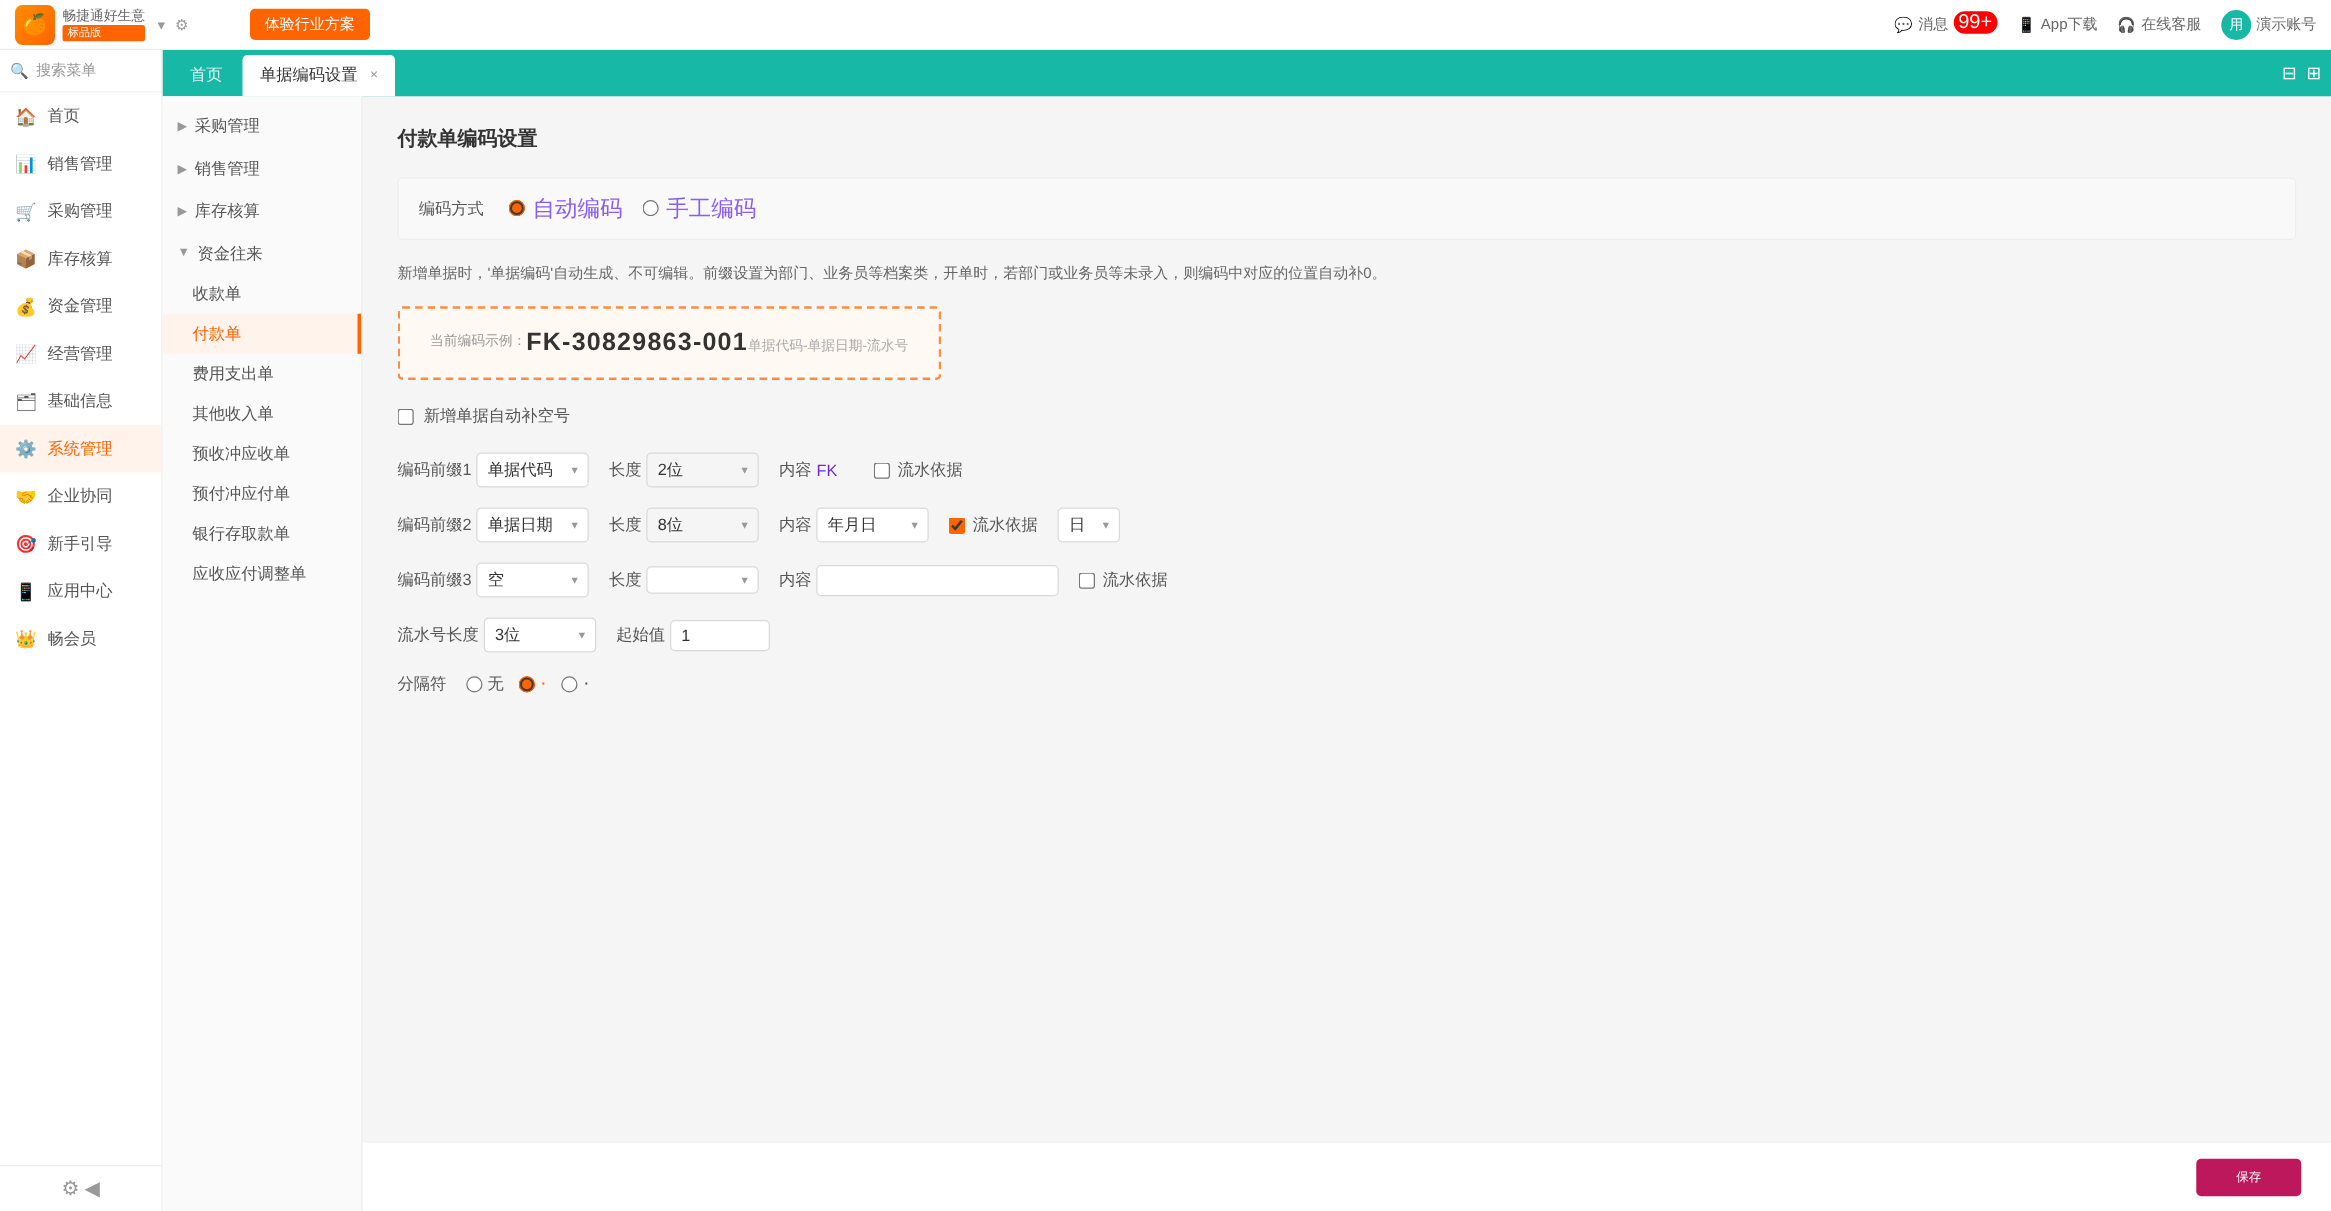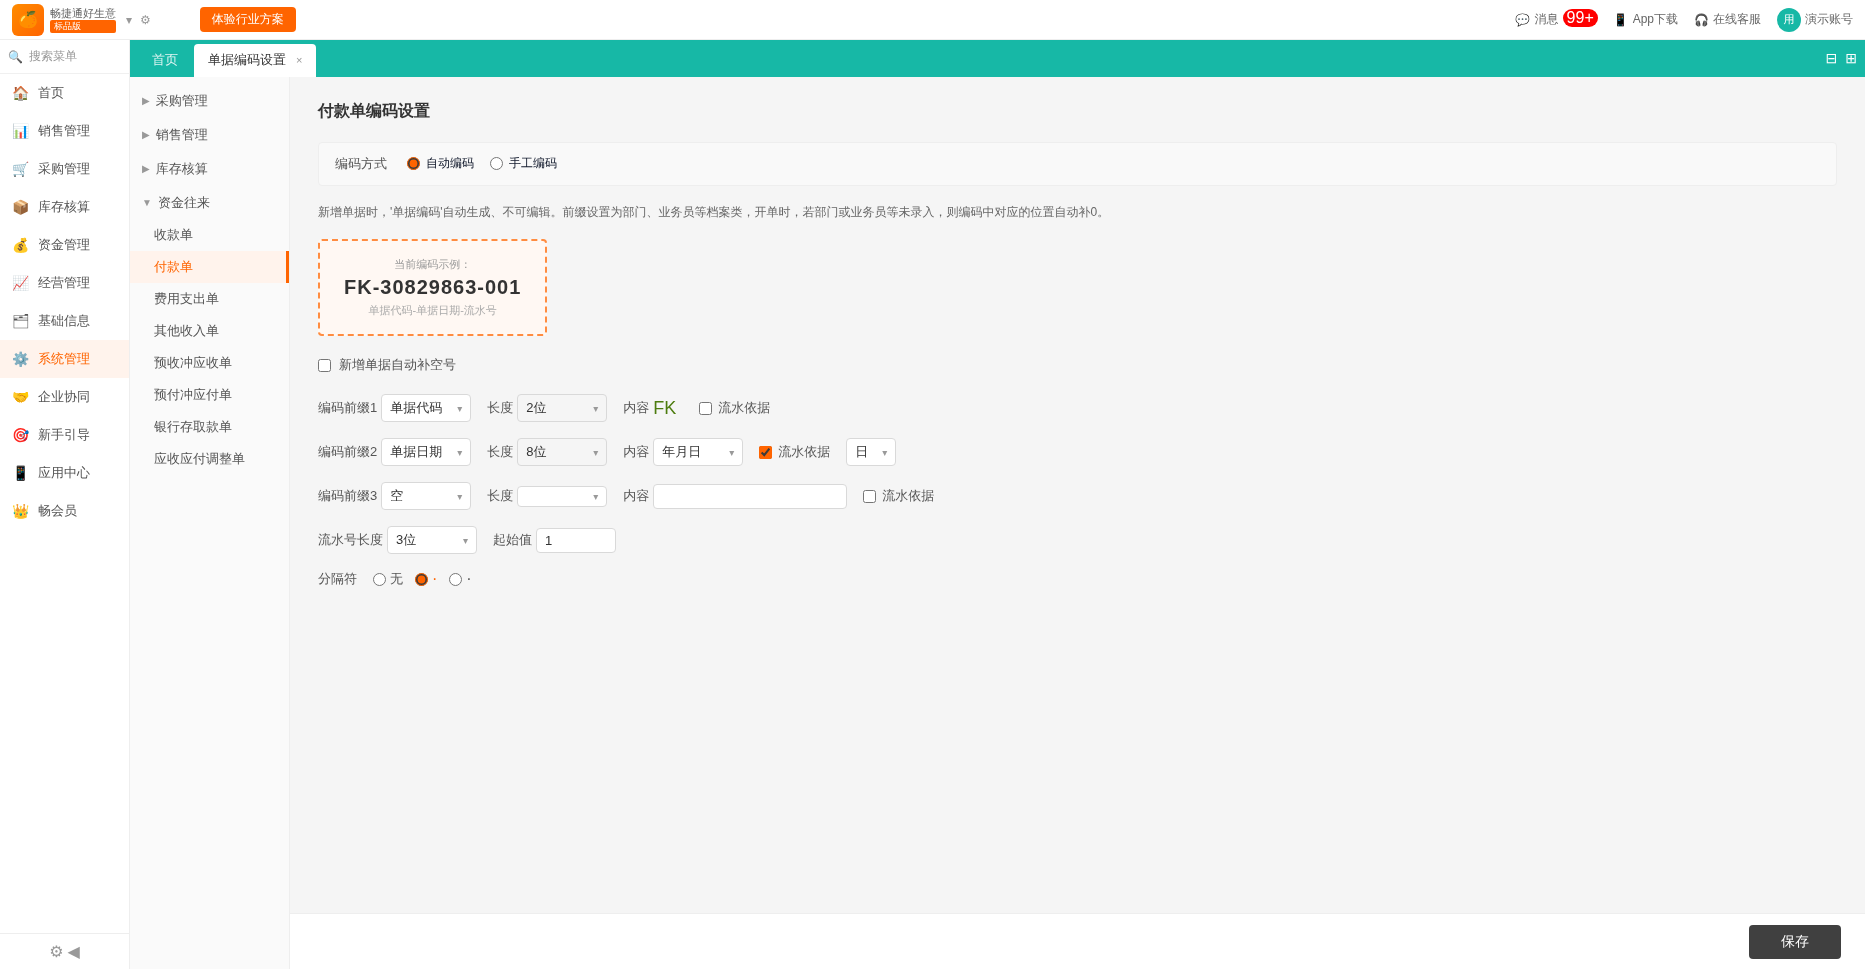--- a/index.html
+++ b/index.html
@@ -46,57 +46,57 @@
     .chevron { font-size: 10px; color: #999; }
 
     
     .main-content { flex: 1; padding: 24px 28px; overflow: auto; }
     .page-title { font-size: 16px; font-weight: bold; color: #333; margin-bottom: 20px; }
 
     
     .section-card { background: #f9f9f9; border: 1px solid #eee; border-radius: 4px; padding: 12px 16px; margin-bottom: 16px; display: flex; align-items: center; gap: 20px; }
     .radio-group { display: flex; align-items: center; gap: 16px; }
     .radio-item { display: flex; align-items: center; gap: 6px; cursor: pointer; }
-    .radio-label { font-size: 12px; color: #0f172a; }
+    .radio-label { font-size: 18px; color: #8b5cf6; }
     .section-label { font-size: 13px; color: #555; font-weight: 500; }
 
     
     .info-text { font-size: 12px; color: #666; margin-bottom: 16px; line-height: 1.8; }
 
     
-    .preview-box { border: 2px dashed #ff8c40; background: #fff8f3; border-radius: 4px; padding: 16px 24px; display: inline-flex; flex-direction: column; align-items: center; margin-bottom: 20px; min-width: 220px; }
+    .preview-box { border: 2px dashed #ff8c40; background: #fff8f3; border-radius: 4px; padding: 16px 24px; display: inline-flex; flex-direction: row; align-items: center; margin-bottom: 20px; min-width: 220px; }
     .preview-label { font-size: 11px; color: #999; margin-bottom: 4px; }
     .preview-code { font-size: 20px; font-weight: bold; color: #333; letter-spacing: 1px; }
     .preview-desc { font-size: 11px; color: #aaa; margin-top: 4px; }
 
     
     .check-row { display: flex; align-items: center; gap: 8px; margin-bottom: 20px; }
     .check-label { font-size: 13px; color: #555; }
 
     
     .form-row { display: flex; align-items: center; gap: 16px; margin-bottom: 16px; flex-wrap: wrap; }
     .form-field { display: flex; align-items: center; gap: 4px; }
     .form-field-label { font-size: 13px; color: #555; white-space: nowrap; }
     .select-box { border: 1px solid #d9d9d9; border-radius: 4px; padding: 4px 8px; background: #fff; display: flex; align-items: center; gap: 4px; min-width: 90px; cursor: pointer; font-size: 13px; color: #333; }
     .select-box .arrow { color: #999; font-size: 10px; margin-left: auto; }
     .select-box.disabled { background: #f5f5f5; }
     .input-box { border: 1px solid #d9d9d9; border-radius: 4px; padding: 4px 8px; background: #fff; min-width: 60px; font-size: 13px; color: #333; }
-    .content-value { font-size: 18px; color: #4d7c0f; min-width: 30px; }
+    .content-value { font-size: 13px; color: #6d28d9; min-width: 30px; }
     .checkbox-item { display: flex; align-items: center; gap: 6px; }
     .checkbox-item label { font-size: 13px; color: #555; }
 
     
     .separator-row { display: flex; align-items: center; gap: 16px; margin-bottom: 20px; }
     .sep-label { font-size: 13px; color: #555; }
     .sep-options { display: flex; align-items: center; gap: 12px; }
     .sep-option { display: flex; align-items: center; gap: 4px; cursor: pointer; font-size: 13px; color: #555; }
 
     
     .bottom-bar { height: 56px; background: #fff; border-top: 1px solid #eee; display: flex; align-items: center; justify-content: flex-end; padding: 0 24px; }
-    .save-btn { background: #404040; color: white; border: none; padding: 8px 32px; border-radius: 4px; font-size: 14px; cursor: pointer; text-align: center; }
+    .save-btn { background: #be185d; color: white; border: none; padding: 8px 32px; border-radius: 4px; font-size: 10px; cursor: pointer; text-align: center; }
 
     
     input[type="radio"] { accent-color: #ff6400; }
     input[type="checkbox"] { accent-color: #ff6400; }
 
     
     .teal-check { accent-color: #17b8a6; }
   </style>
 </head>
 <body>

